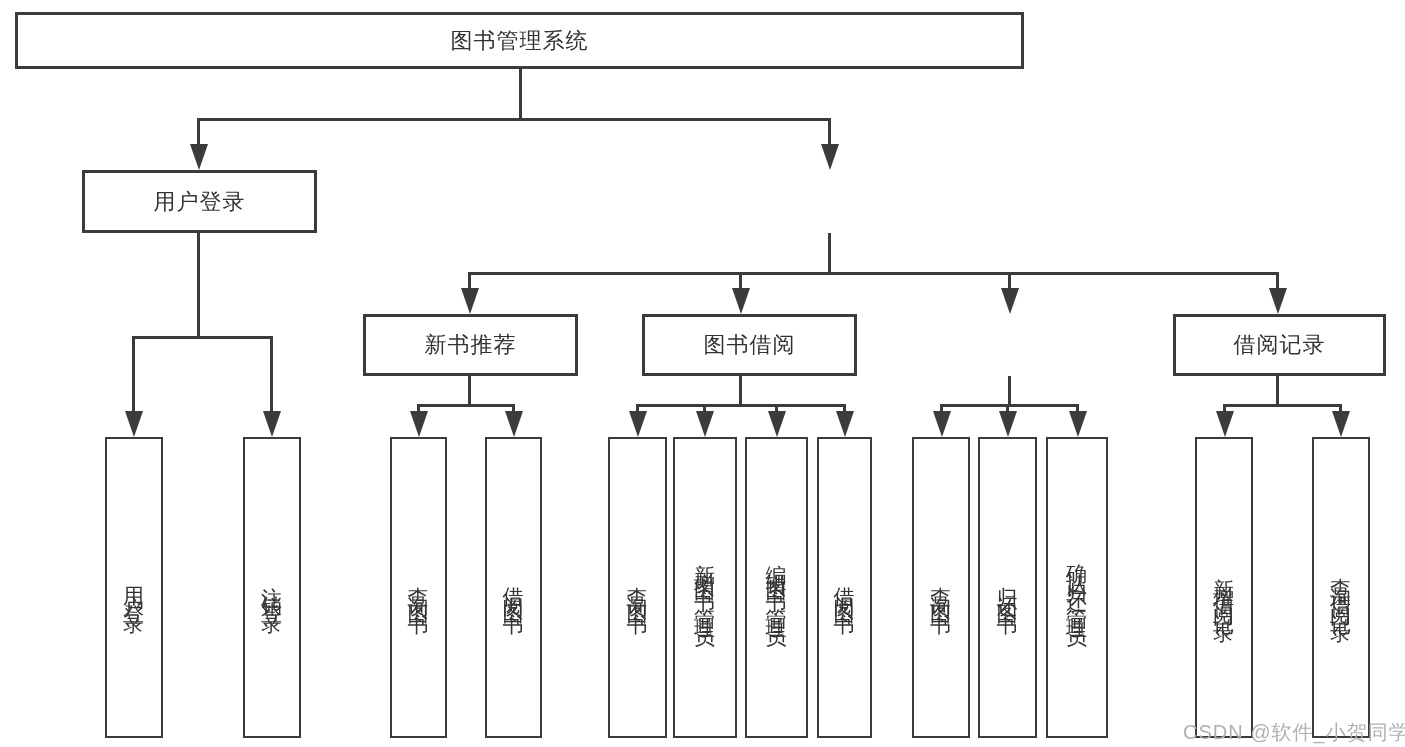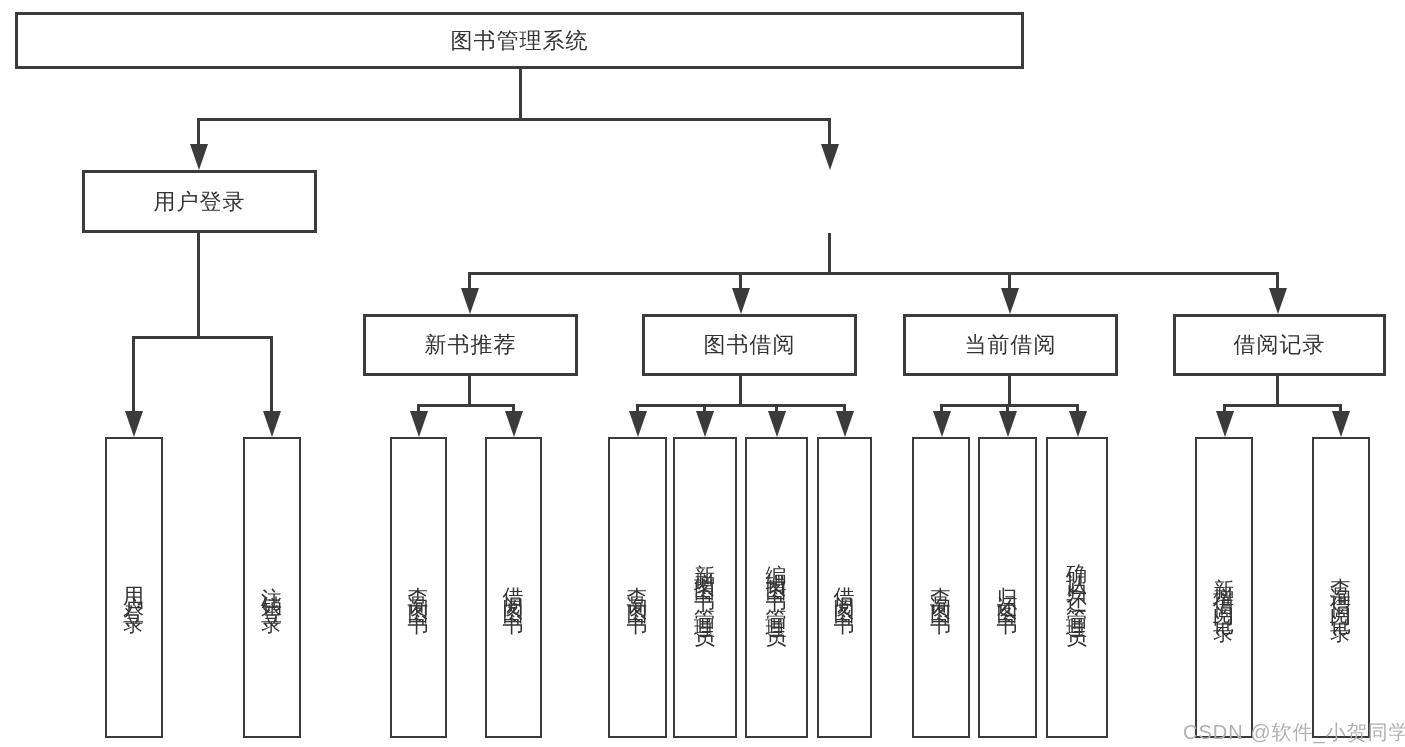--- a/index.html
+++ b/index.html
@@ -63,23 +63,20 @@
 
   <div class="node hnode" style="left:82px;top:170px;width:235px;height:63px;">
     <span>用户登录</span>
   </div>
 
   <div class="node hnode" style="left:363px;top:314px;width:215px;height:62px;">
     <span>新书推荐</span>
   </div>
   <div class="node hnode" style="left:634px;top:314px;width:215px;height:62px;margin-left:8px;">
     <span>图书借阅</span>
-  </div>
-  <div class="node hnode" style="left:903px;top:314px;width:215px;height:62px;">
-    <span>当前借阅</span>
   </div>
   <div class="node hnode" style="left:1173px;top:314px;width:213px;height:62px;">
     <span>借阅记录</span>
   </div>
 
   <div class="node leaf" style="left:105px;top:437px;width:58px;height:301px;">
     <span class="vtext">用户登录</span>
   </div>
   <div class="node leaf" style="left:243px;top:437px;width:58px;height:301px;">
     <span class="vtext">注销登录</span>

